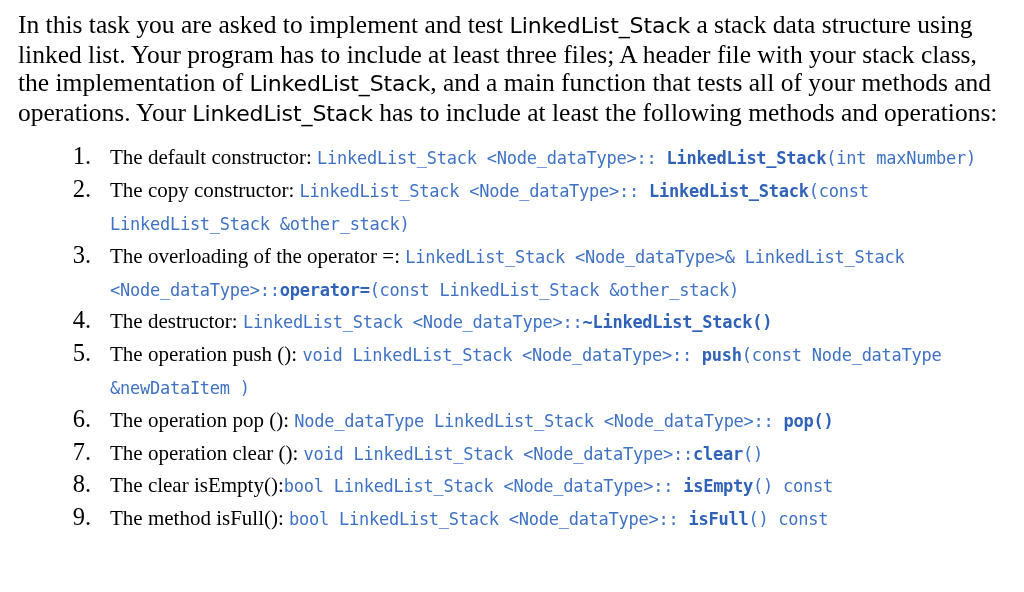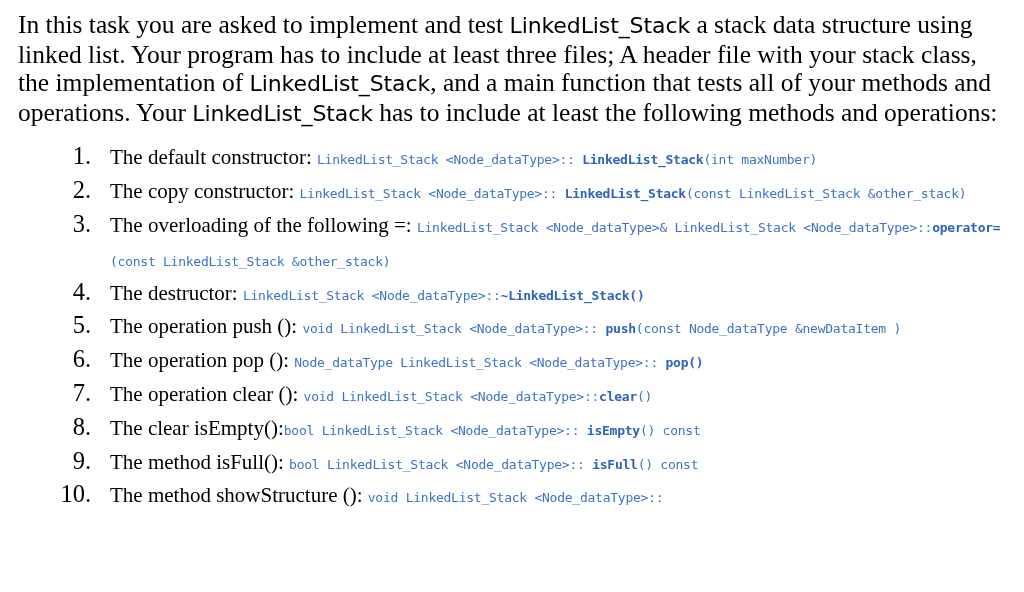--- a/index.html
+++ b/index.html
@@ -70,21 +70,21 @@
   .lead {
     font-family: "Liberation Serif", "DejaVu Serif", serif;
     font-size: 21px;
     color: #000;
     white-space: pre;
   }
 
   
   .code {
     font-family: "DejaVu Sans Mono", "Liberation Mono", monospace;
-    font-size: 13px;
+    font-size: 17px;
     color: #3f72c4;
     letter-spacing: -0.25px;
     white-space: pre-wrap;
   }
   .code.b {
     font-weight: bold;
     color: #2f62b8;
   }
 </style>
 </head>
@@ -100,21 +100,21 @@
 
     <li>
       <span class="marker">1.</span><span class="lead">The default constructor: </span><span class="code">LinkedList_Stack &lt;Node_dataType&gt;:: </span><span class="code b">LinkedList_Stack</span><span class="code">(int maxNumber)</span>
     </li>
 
     <li>
       <span class="marker">2.</span><span class="lead">The copy constructor: </span><span class="code">LinkedList_Stack &lt;Node_dataType&gt;:: </span><span class="code b">LinkedList_Stack</span><span class="code">(const LinkedList_Stack &amp;other_stack)</span>
     </li>
 
     <li>
-      <span class="marker">3.</span><span class="lead">The overloading of the following =: </span><span class="code">LinkedList_Stack &lt;Node_dataType&gt;&amp; LinkedList_Stack &lt;Node_dataType&gt;::</span><span class="code b">operator=</span><span class="code">(const LinkedList_Stack &amp;other_stack)</span>
+      <span class="marker">3.</span><span class="lead">The overloading of the operator =: </span><span class="code">LinkedList_Stack &lt;Node_dataType&gt;&amp; LinkedList_Stack &lt;Node_dataType&gt;::</span><span class="code b">operator=</span><span class="code">(const LinkedList_Stack &amp;other_stack)</span>
     </li>
 
     <li>
       <span class="marker">4.</span><span class="lead">The destructor: </span><span class="code">LinkedList_Stack &lt;Node_dataType&gt;::</span><span class="code b">~LinkedList_Stack()</span><span class="code"></span>
     </li>
 
     <li>
       <span class="marker">5.</span><span class="lead">The operation push (): </span><span class="code">void LinkedList_Stack &lt;Node_dataType&gt;:: </span><span class="code b">push</span><span class="code">(const Node_dataType &amp;newDataItem )</span>
     </li>
 
@@ -127,18 +127,15 @@
     </li>
 
     <li>
       <span class="marker">8.</span><span class="lead">The clear isEmpty():</span><span class="code">bool LinkedList_Stack &lt;Node_dataType&gt;:: </span><span class="code b">isEmpty</span><span class="code">() const</span>
     </li>
 
     <li>
       <span class="marker">9.</span><span class="lead">The method isFull(): </span><span class="code">bool LinkedList_Stack &lt;Node_dataType&gt;:: </span><span class="code b">isFull</span><span class="code">() const</span>
     </li>
 
-    <li>
-      <span class="marker">10.</span><span class="lead">The method showStructure (): </span><span class="code">void LinkedList_Stack &lt;Node_dataType&gt;:: </span>
-    </li>
 
   </ol>
 </div>
 
 </body></html>

